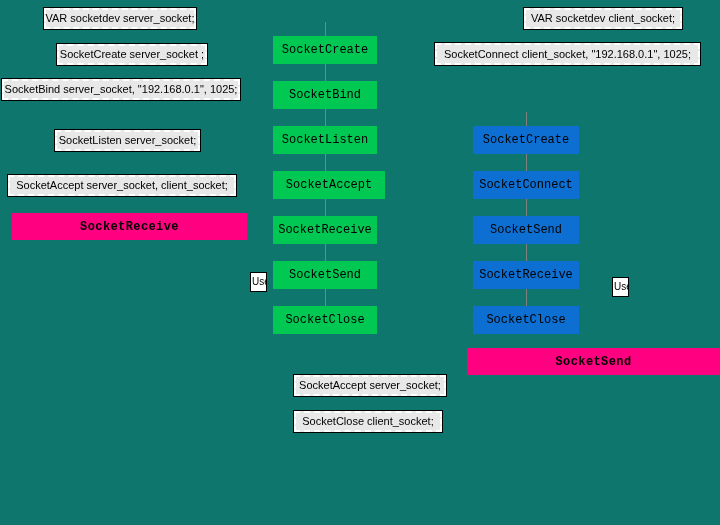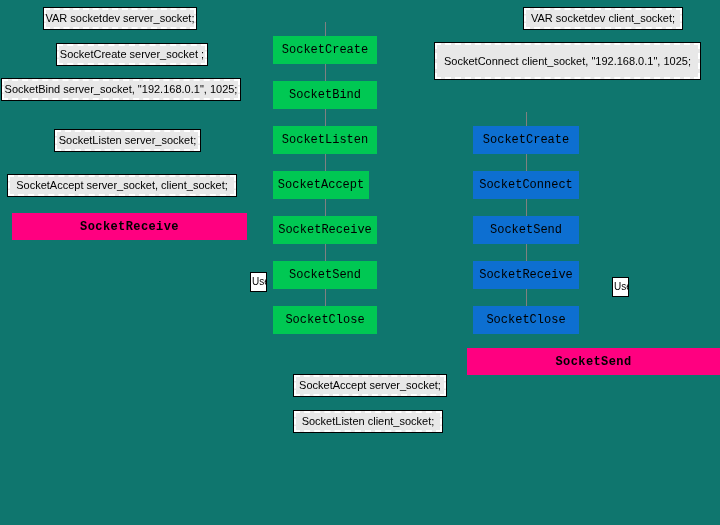--- a/index.html
+++ b/index.html
@@ -104,33 +104,33 @@
   <div id="server-code-layer">
       <div class="codebox" style="left: 44px; top: 8px; width: 152px; height: 21px;">VAR socketdev server_socket;</div>
       <div class="codebox" style="left: 45px; top: 44px; width: 150px; height: 21px; margin-left: 12px;">SocketCreate server_socket ;</div>
       <div class="codebox" style="left: 2px; top: 79px; width: 238px; height: 21px;">SocketBind server_socket, "192.168.0.1", 1025;</div>
       <div class="codebox" style="left: 47px; top: 130px; width: 145px; height: 21px; margin-left: 8px;">SocketListen server_socket;</div>
       <div class="codebox" style="left: 8px; top: 175px; width: 228px; height: 21px;">SocketAccept server_socket, client_socket;</div>
     </div>
 
   <div id="client-code-layer">
       <div class="codebox" style="left: 488px; top: 8px; width: 158px; height: 21px; margin-left: 36px;">VAR socketdev client_socket;</div>
-      <div class="codebox" style="left: 435px; top: 43px; width: 265px; height: 36px;">SocketConnect client_socket, "192.168.0.1", 1025;</div>
+      <div class="codebox" style="left: 435px; top: 43px; width: 265px; height: 22px;">SocketConnect client_socket, "192.168.0.1", 1025;</div>
     </div>
 
   <div id="close-code-layer">
       <div class="codebox" style="left: 294px; top: 375px; width: 152px; height: 21px;">SocketAccept server_socket;</div>
-      <div class="codebox" style="left: 294px; top: 411px; width: 148px; height: 21px;">SocketListen client_socket;</div>
+      <div class="codebox" style="left: 294px; top: 411px; width: 148px; height: 21px;">SocketClose client_socket;</div>
     </div>
 
   <div id="server-flow-layer">
       <div class="node green" style="left: 273px; top: 36px; width: 104px; height: 28px;">SocketCreate</div>
       <div class="node green" style="left: 273px; top: 81px; width: 104px; height: 28px;">SocketBind</div>
       <div class="node green" style="left: 273px; top: 126px; width: 104px; height: 28px;">SocketListen</div>
-      <div class="node green" style="left: 273px; top: 171px; width: 96px; height: 28px;">SocketAccept</div>
+      <div class="node green" style="left: 273px; top: 171px; width: 112px; height: 28px;">SocketAccept</div>
       <div class="node green" style="left: 273px; top: 216px; width: 104px; height: 28px;">SocketReceive</div>
       <div class="node green" style="left: 273px; top: 261px; width: 104px; height: 28px;">SocketSend</div>
       <div class="node green" style="left: 273px; top: 306px; width: 104px; height: 28px;">SocketClose</div>
     </div>
 
   <div id="client-flow-layer">
       <div class="node blue" style="left: 473px; top: 126px; width: 106px; height: 28px;">SocketCreate</div>
       <div class="node blue" style="left: 473px; top: 171px; width: 106px; height: 28px;">SocketConnect</div>
       <div class="node blue" style="left: 473px; top: 216px; width: 106px; height: 28px;">SocketSend</div>
       <div class="node blue" style="left: 473px; top: 261px; width: 106px; height: 28px;">SocketReceive</div>

